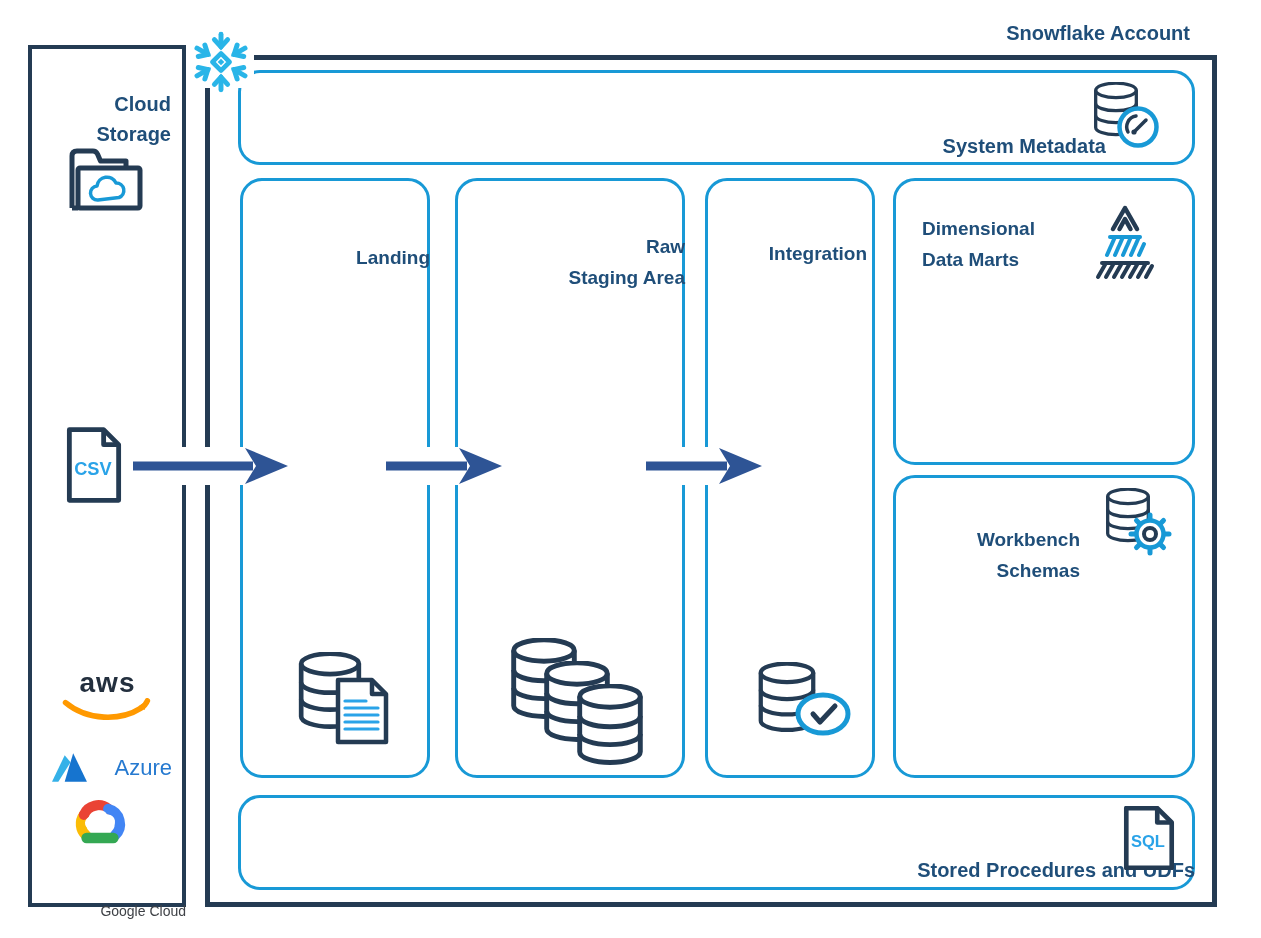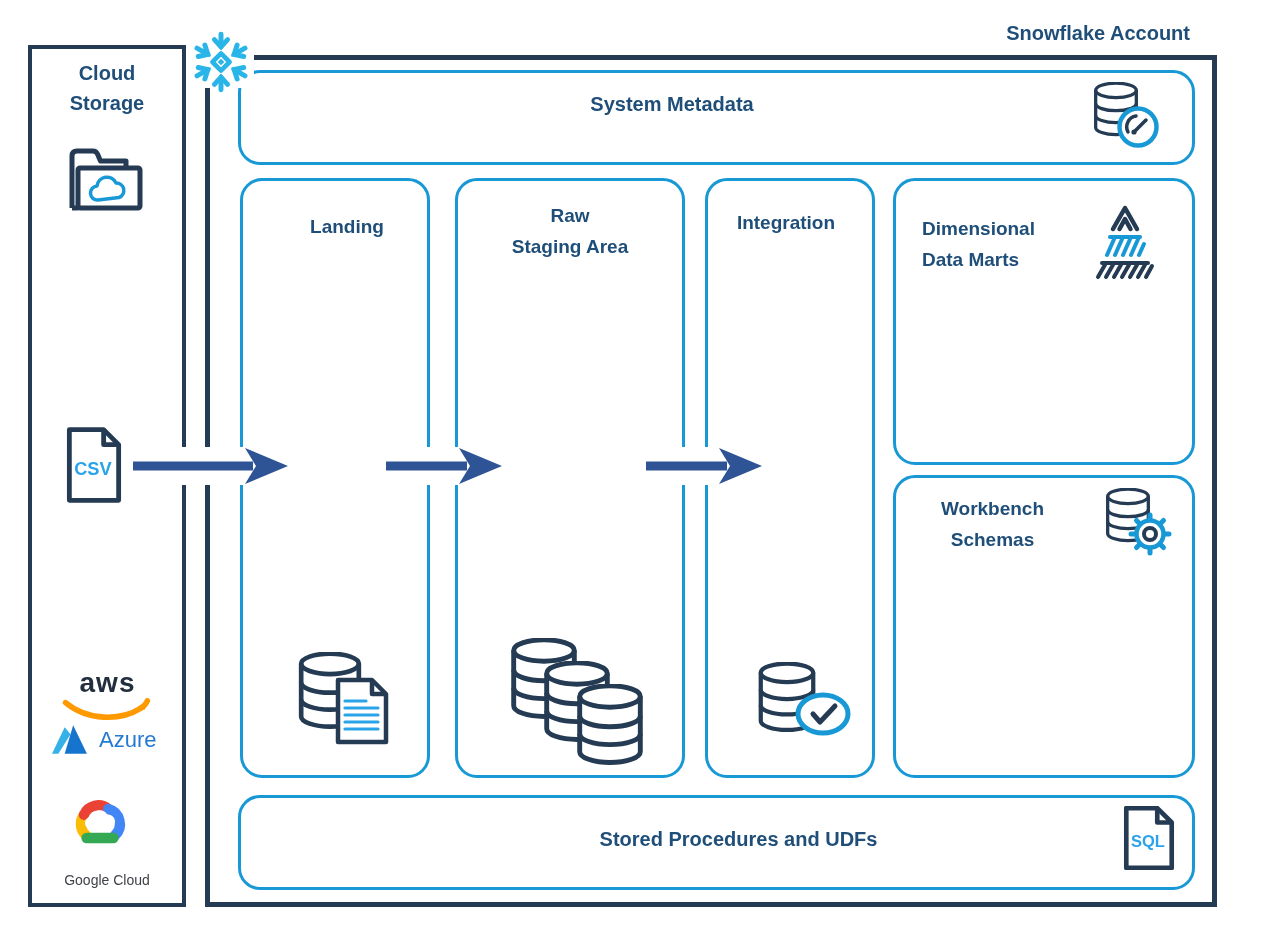--- a/index.html
+++ b/index.html
@@ -5,21 +5,21 @@
   html,body{margin:0;padding:0;background:#fff;}
   #canvas{position:relative;width:1261px;height:938px;background:#fff;overflow:hidden;
           font-family:"Liberation Sans",sans-serif;}
   .abs{position:absolute;box-sizing:border-box;}
   .box-dark{border:4px solid #243b53;background:#fff;}
   .box-dark-thick{border:5px solid #243b53;background:#fff;}
   .box-blue{border:3px solid #1899d6;border-radius:22px;background:#fff;}
   .lbl{color:#1f4e79;font-weight:bold;}
   .t20{font-size:20px;}
   .t19{font-size:19px;}
-  .center{text-align:center;}
+  .center{text-align:right;margin-top:31px;}
   .cover{background:#fff;z-index:20;}
   .icon{z-index:10;}
   .arrow{z-index:30;}
   svg{display:block;}
   .caption{font-size:14px;color:#3f4247;}
 </style>
 </head>
 <body>
 
 <div id="canvas">
@@ -36,21 +36,21 @@
 
   <div class="abs box-dark" style="left:28px;top:45px;width:158px;height:862px;"></div>
 
   <div class="abs box-dark-thick" style="left:205px;top:55px;width:1012px;height:852px;"></div>
 
   <div class="abs lbl t20" style="left:900px;top:22px;width:290px;text-align:right;">Snowflake Account</div>
 
   <div class="abs lbl t20 center" style="left:43px;top:58px;width:128px;line-height:30px;">Cloud Storage</div>
 
   <div class="abs box-blue" style="left:238px;top:70px;width:957px;height:95px;"></div>
-  <div class="abs lbl t20 center" style="left:238px;top:93px;width:868px;">System Metadata</div>
+  <div class="abs lbl t20 center" style="left:238px;top:104px;width:868px;">System Metadata</div>
 
   <div class="abs box-blue" style="left:240px;top:178px;width:190px;height:600px;"></div>
   <div class="abs lbl t19 center" style="left:240px;top:216px;width:190px;padding-left:24px;">Landing</div>
 
   <div class="abs box-blue" style="left:455px;top:178px;width:230px;height:600px;"></div>
   <div class="abs lbl t19 center" style="left:455px;top:200px;width:230px;line-height:31px;">
     <div>Raw</div>
     <div>Staging Area</div>
   </div>
 
@@ -128,21 +128,21 @@
   </div>
 
   <div class="abs" style="left:60px;top:668px;width:95px;text-align:center;">
     <div style="font-size:28px;font-weight:bold;color:#232f3e;letter-spacing:1px;line-height:30px;">aws</div>
     <svg width="92" height="24" viewBox="0 0 100 26">
       <path d="M6,5 C30,25 66,25 88,11 Q93,8 95,3" fill="none" stroke="#ff9900" stroke-width="6" stroke-linecap="round"></path>
       <path d="M95,3 L92,13 L85,9 Z" fill="#ff9900"></path>
     </svg>
   </div>
 
-  <div class="abs" style="left:52px;top:724px;width:120px;display:flex;align-items:center;gap:11px;">
+  <div class="abs" style="left:52px;top:752px;width:120px;display:flex;align-items:center;gap:1px;justify-content:space-between;">
     <svg width="36" height="32" viewBox="0 0 34 30">
       <polygon points="12,3 17.5,9.5 6,28 0,28" fill="#35b1e8"></polygon>
       <polygon points="20,1 33,28 12,28" fill="#1674cf"></polygon>
     </svg>
     <span style="font-size:22px;color:#2579d0;">Azure</span>
   </div>
 
   <div class="abs" style="left:70px;top:798px;width:74px;text-align:center;">
     <svg width="62" height="50" viewBox="0 0 60 48">
       <path d="M15.5,36 A15,15 0 0 1 13.5,16" fill="none" stroke="#fbbc05" stroke-width="10" stroke-linecap="round"></path>

